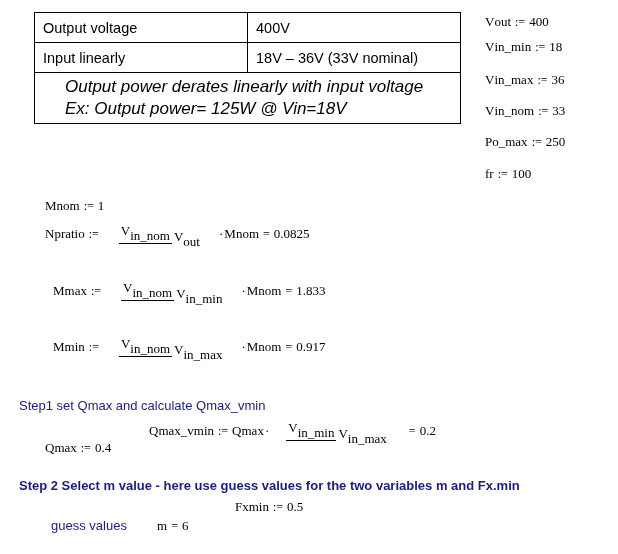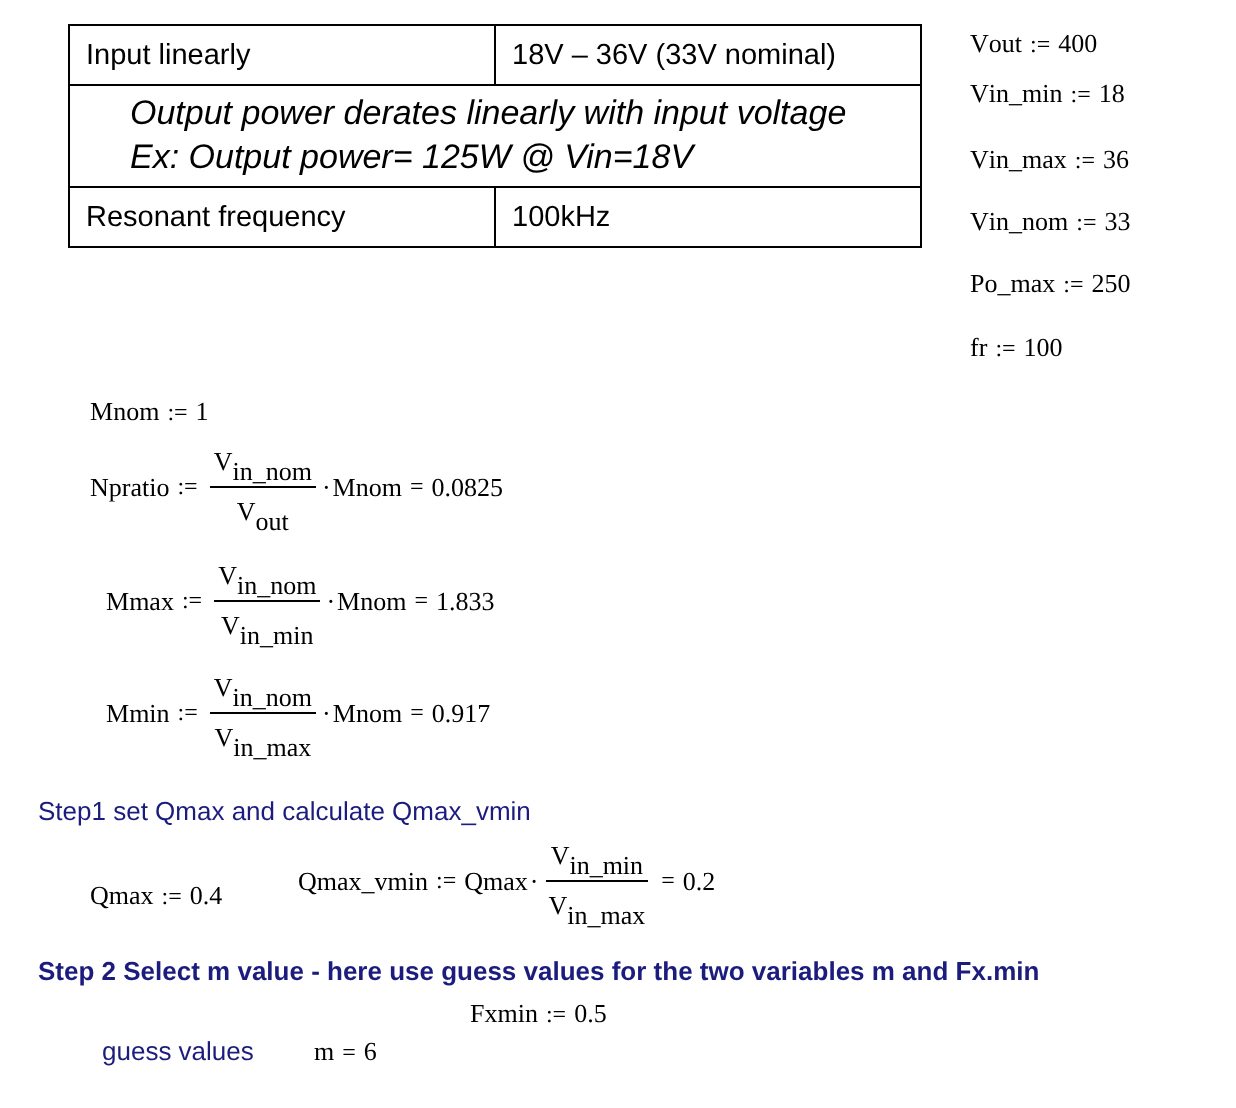--- a/index.html
+++ b/index.html
@@ -8,45 +8,45 @@
   
   .spec-table { position: absolute; left: 34px; top: 12px; width: 427px; border-collapse: collapse; font-family: "Liberation Sans", sans-serif; font-size: 14.5px; }
   .spec-table td { border: 1.5px solid #000; padding: 0 8px; height: 29px; vertical-align: middle; }
   .spec-table td.c1 { width: 196px; }
   .spec-table td.note { height: 50px; font-style: italic; font-size: 17px; padding-left: 30px; line-height: 22px; }
 
   
   .m { position: absolute; font-family: "Liberation Serif", serif; font-size: 13px; white-space: nowrap; display: flex; align-items: center; }
   .m sub { font-size: 13px; vertical-align: -5px; line-height: 0; }
   .op { margin: 0 4px; font-size: 12px; }
-  .frac { display: inline-flex; flex-direction: column; align-items: center; margin: 0 2px; }
+  .frac { display: inline-flex; flex-direction: row; align-items: center; margin: 0 16px; }
   .frac .num { border-bottom: 1px solid #000; padding: 0 2px 5px 2px; line-height: 14px; }
   .frac .den { padding: 5px 2px 0 2px; line-height: 14px; }
   .dot { margin: 0 1px; }
 
   .note-text { position: absolute; font-family: "Liberation Sans", sans-serif; font-size: 13px; color: #1c1c7e; white-space: nowrap; }
 </style>
 </head>
 <body>
 
 <table class="spec-table">
   <tbody>
+      <tr>
+    <td class="c1">Output voltage</td>
+    <td>400V</td>
+  </tr>
   <tr>
     <td class="c1">Input linearly</td>
     <td>18V – 36V (33V nominal)</td>
   </tr>
   <tr>
     <td class="note" colspan="2">
       <div>Output power derates linearly with input voltage</div>
       <div>Ex: Output power= 125W @ Vin=18V</div>
     </td>
-  </tr>
-  <tr>
-    <td class="c1">Resonant frequency</td>
-    <td>100kHz</td>
   </tr>
 </tbody>
   </table>
 
 <div class="m" style="left:485px; top:14px;">
   <span>V</span>
     <sub>out</sub>
     <span class="op">:=</span>
     <span>400</span>
 </div>

